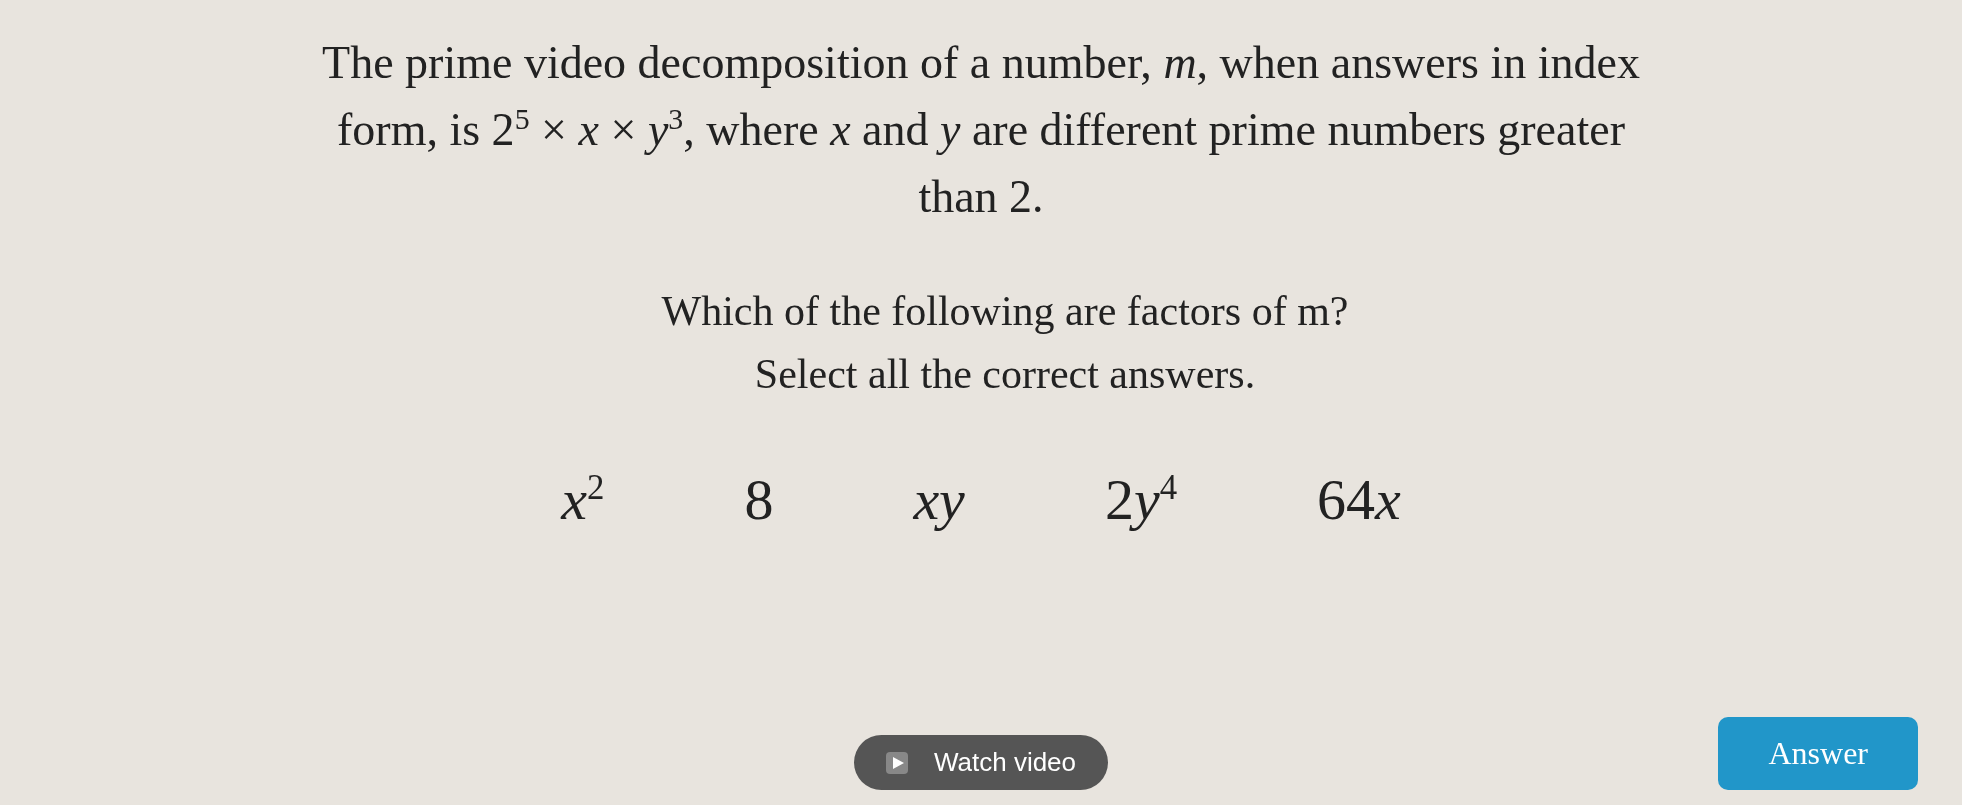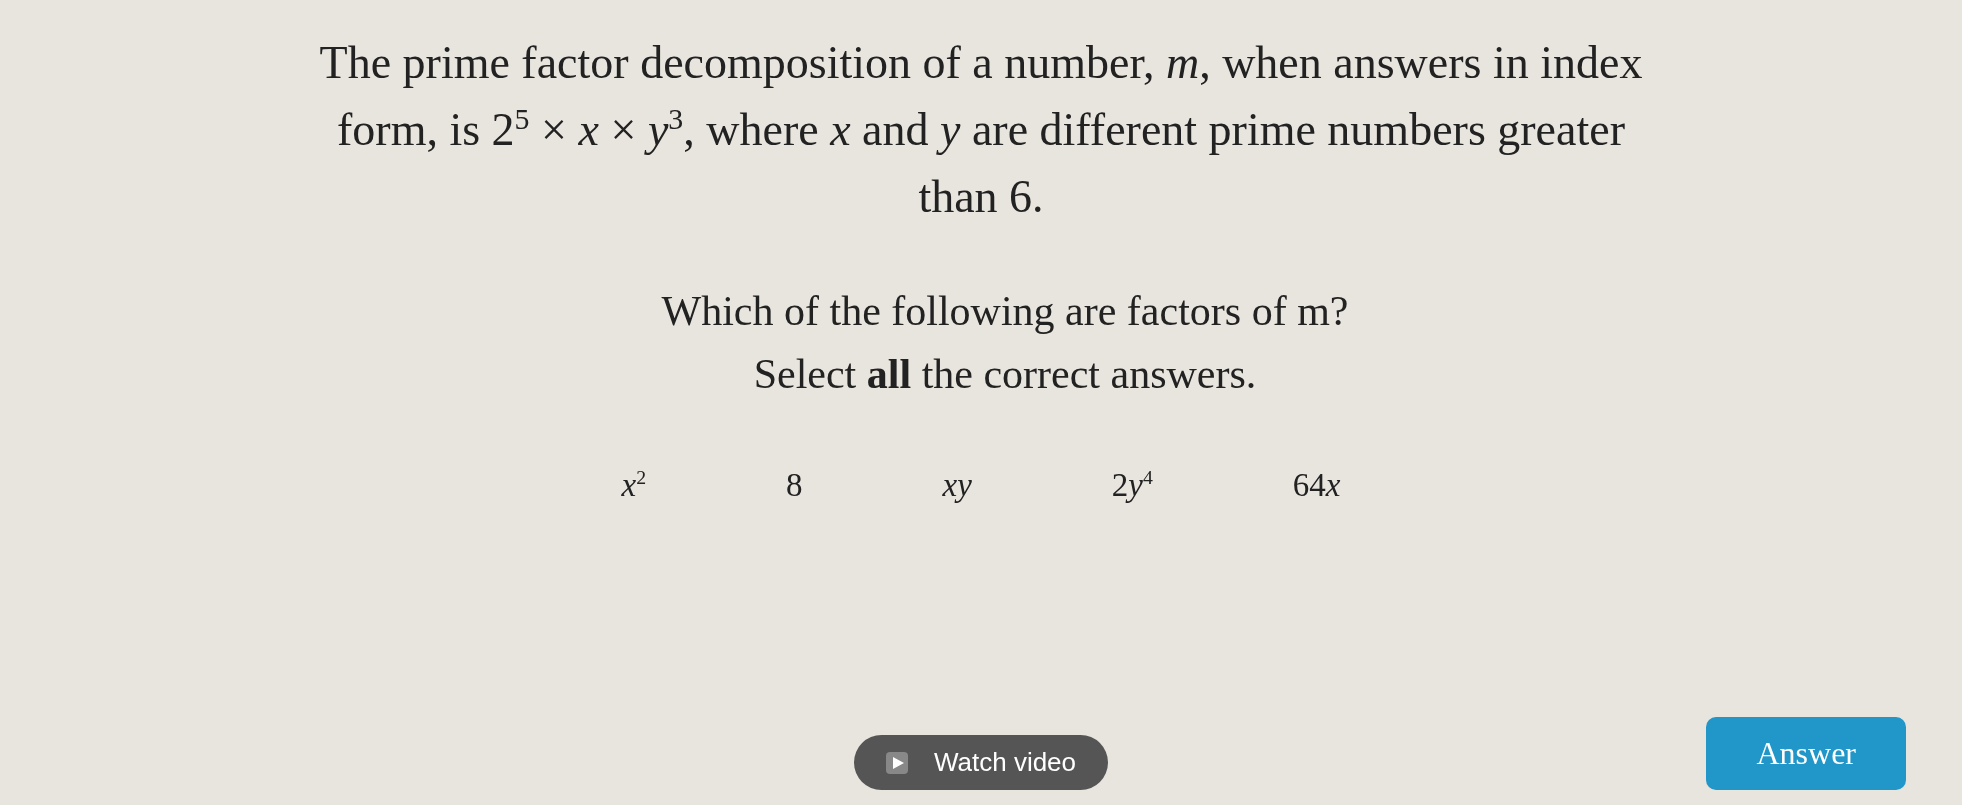--- a/index.html
+++ b/index.html
@@ -50,34 +50,34 @@
     .sub-question {
       text-align: center;
       font-size: 42px;
       color: #222;
       line-height: 1.5;
       margin-bottom: 50px;
       margin-left: 48px;
     }
 
     .sub-question .bold {
-      font-weight: bold;
+      font-weight: normal;
     }
 
     .answers-row {
       display: flex;
       flex-direction: row;
       align-items: center;
       justify-content: center;
       gap: 100px;
       margin-bottom: 60px;
     }
 
     .answer-option {
-      font-size: 33px;
+      font-size: 58px;
       color: #222;
       cursor: pointer;
       padding: 10px 20px;
       border-radius: 8px;
       user-select: none;
     }
 
     .answer-option sup {
       font-size: 0.6em;
       vertical-align: super;
@@ -111,40 +111,40 @@
       width: 22px;
       height: 22px;
       display: inline-flex;
       align-items: center;
       justify-content: center;
     }
 
     .answer-btn {
       position: absolute;
       bottom: 15px;
-      right: 56px;
+      right: 44px;
       background: #2196c9;
       color: #fff;
       border: none;
       border-radius: 10px;
       padding: 18px 50px;
       font-size: 32px;
       cursor: pointer;
       font-family: Georgia, serif;
     }
   </style>
 </head>
 <body>
 
 <div class="main-content">
 
   <div class="question-text">
-    <span>The prime factor decomposition of a number, </span><span class="italic">m</span><span>, when answers in index</span><br>
+    <span>The prime video decomposition of a number, </span><span class="italic">m</span><span>, when answers in index</span><br>
     <span>form, is 2<sup>5</sup> × <span class="italic">x</span> × <span class="italic">y</span><sup>3</sup>, where <span class="italic">x</span> and <span class="italic">y</span> are different prime numbers greater</span><br>
-    <span>than 6.</span>
+    <span>than 2.</span>
   </div>
 
   <div class="sub-question">
     <span>Which of the following are factors of <span class="italic">m</span>?</span><br>
     <span>Select <span class="bold">all</span> the correct answers.</span>
   </div>
 
   <div class="answers-row">
 
     <div class="answer-option">

